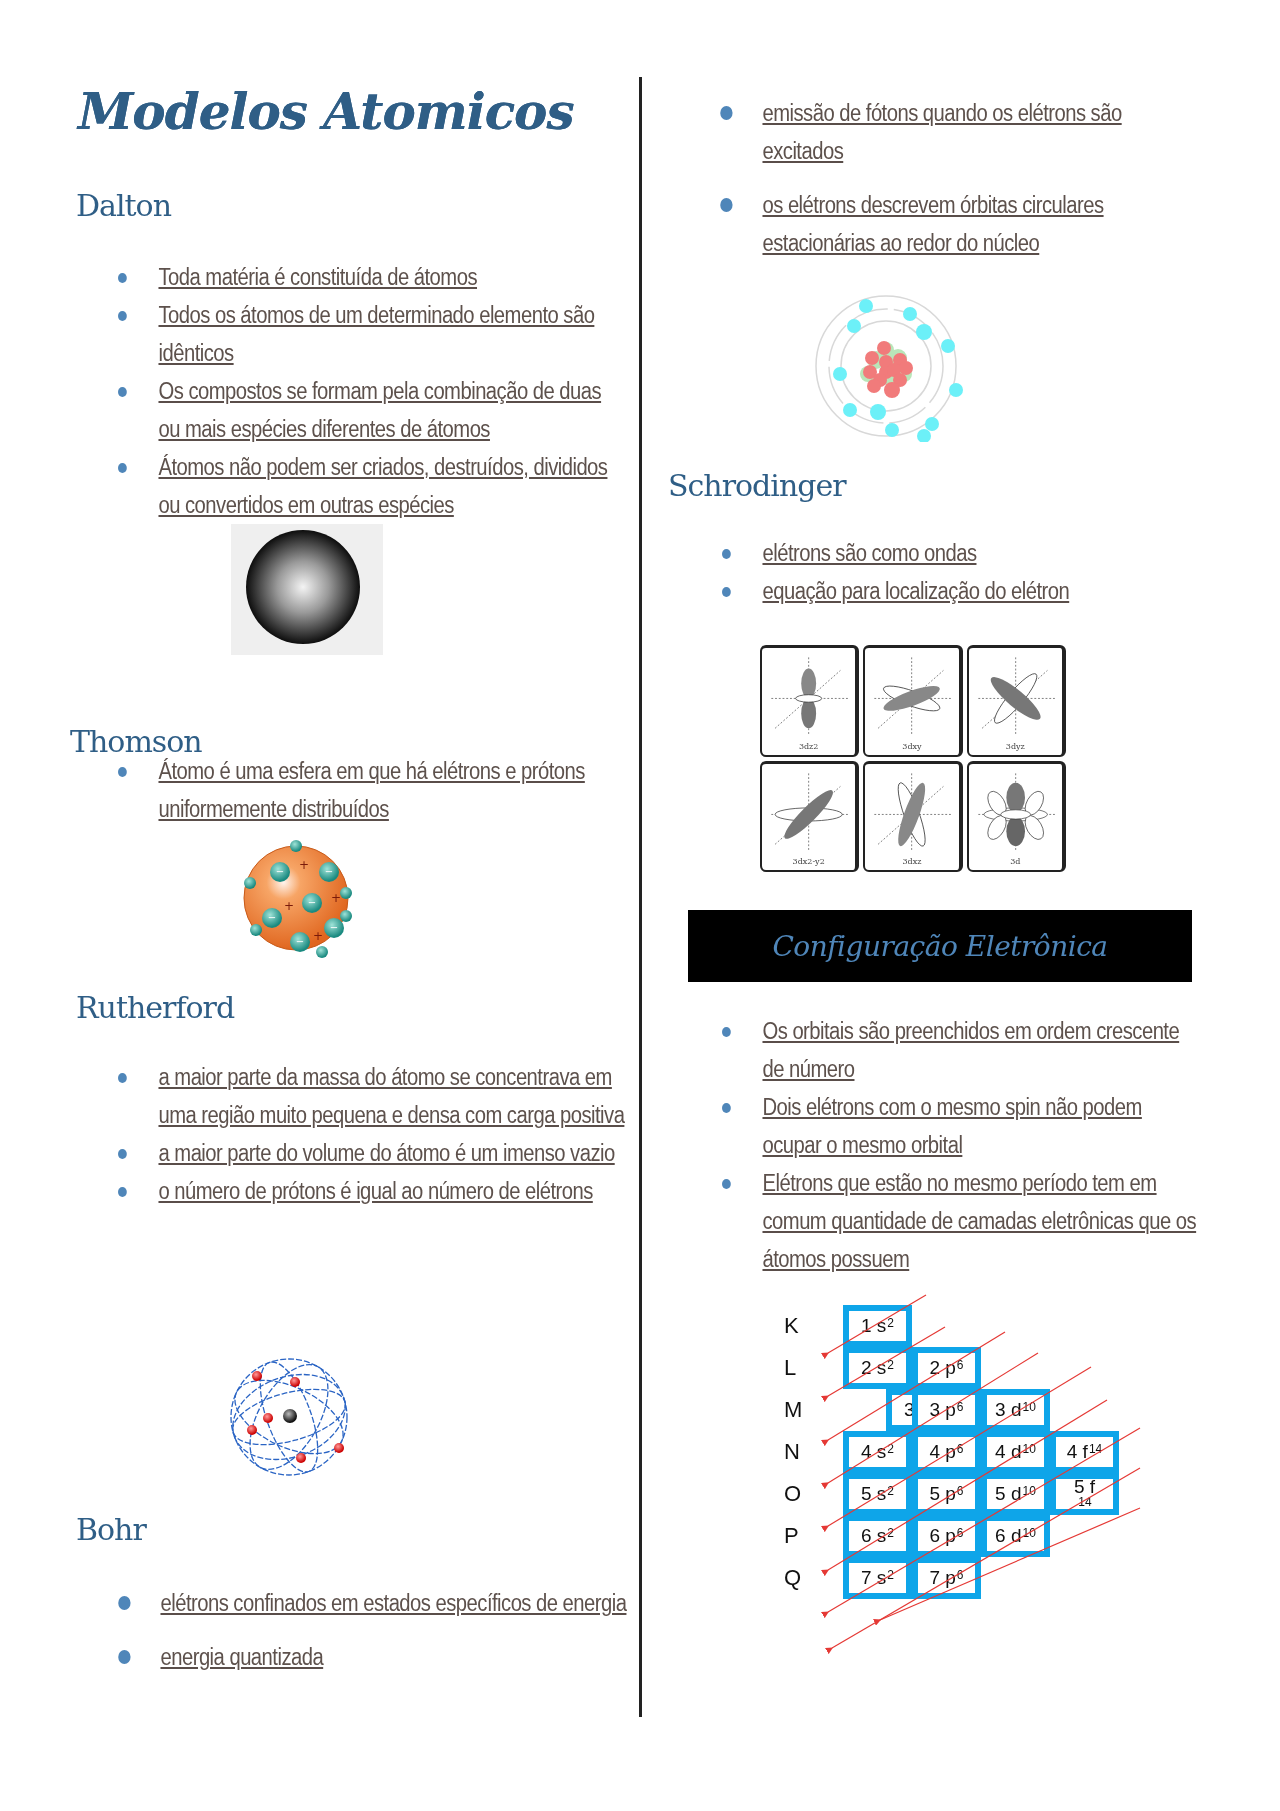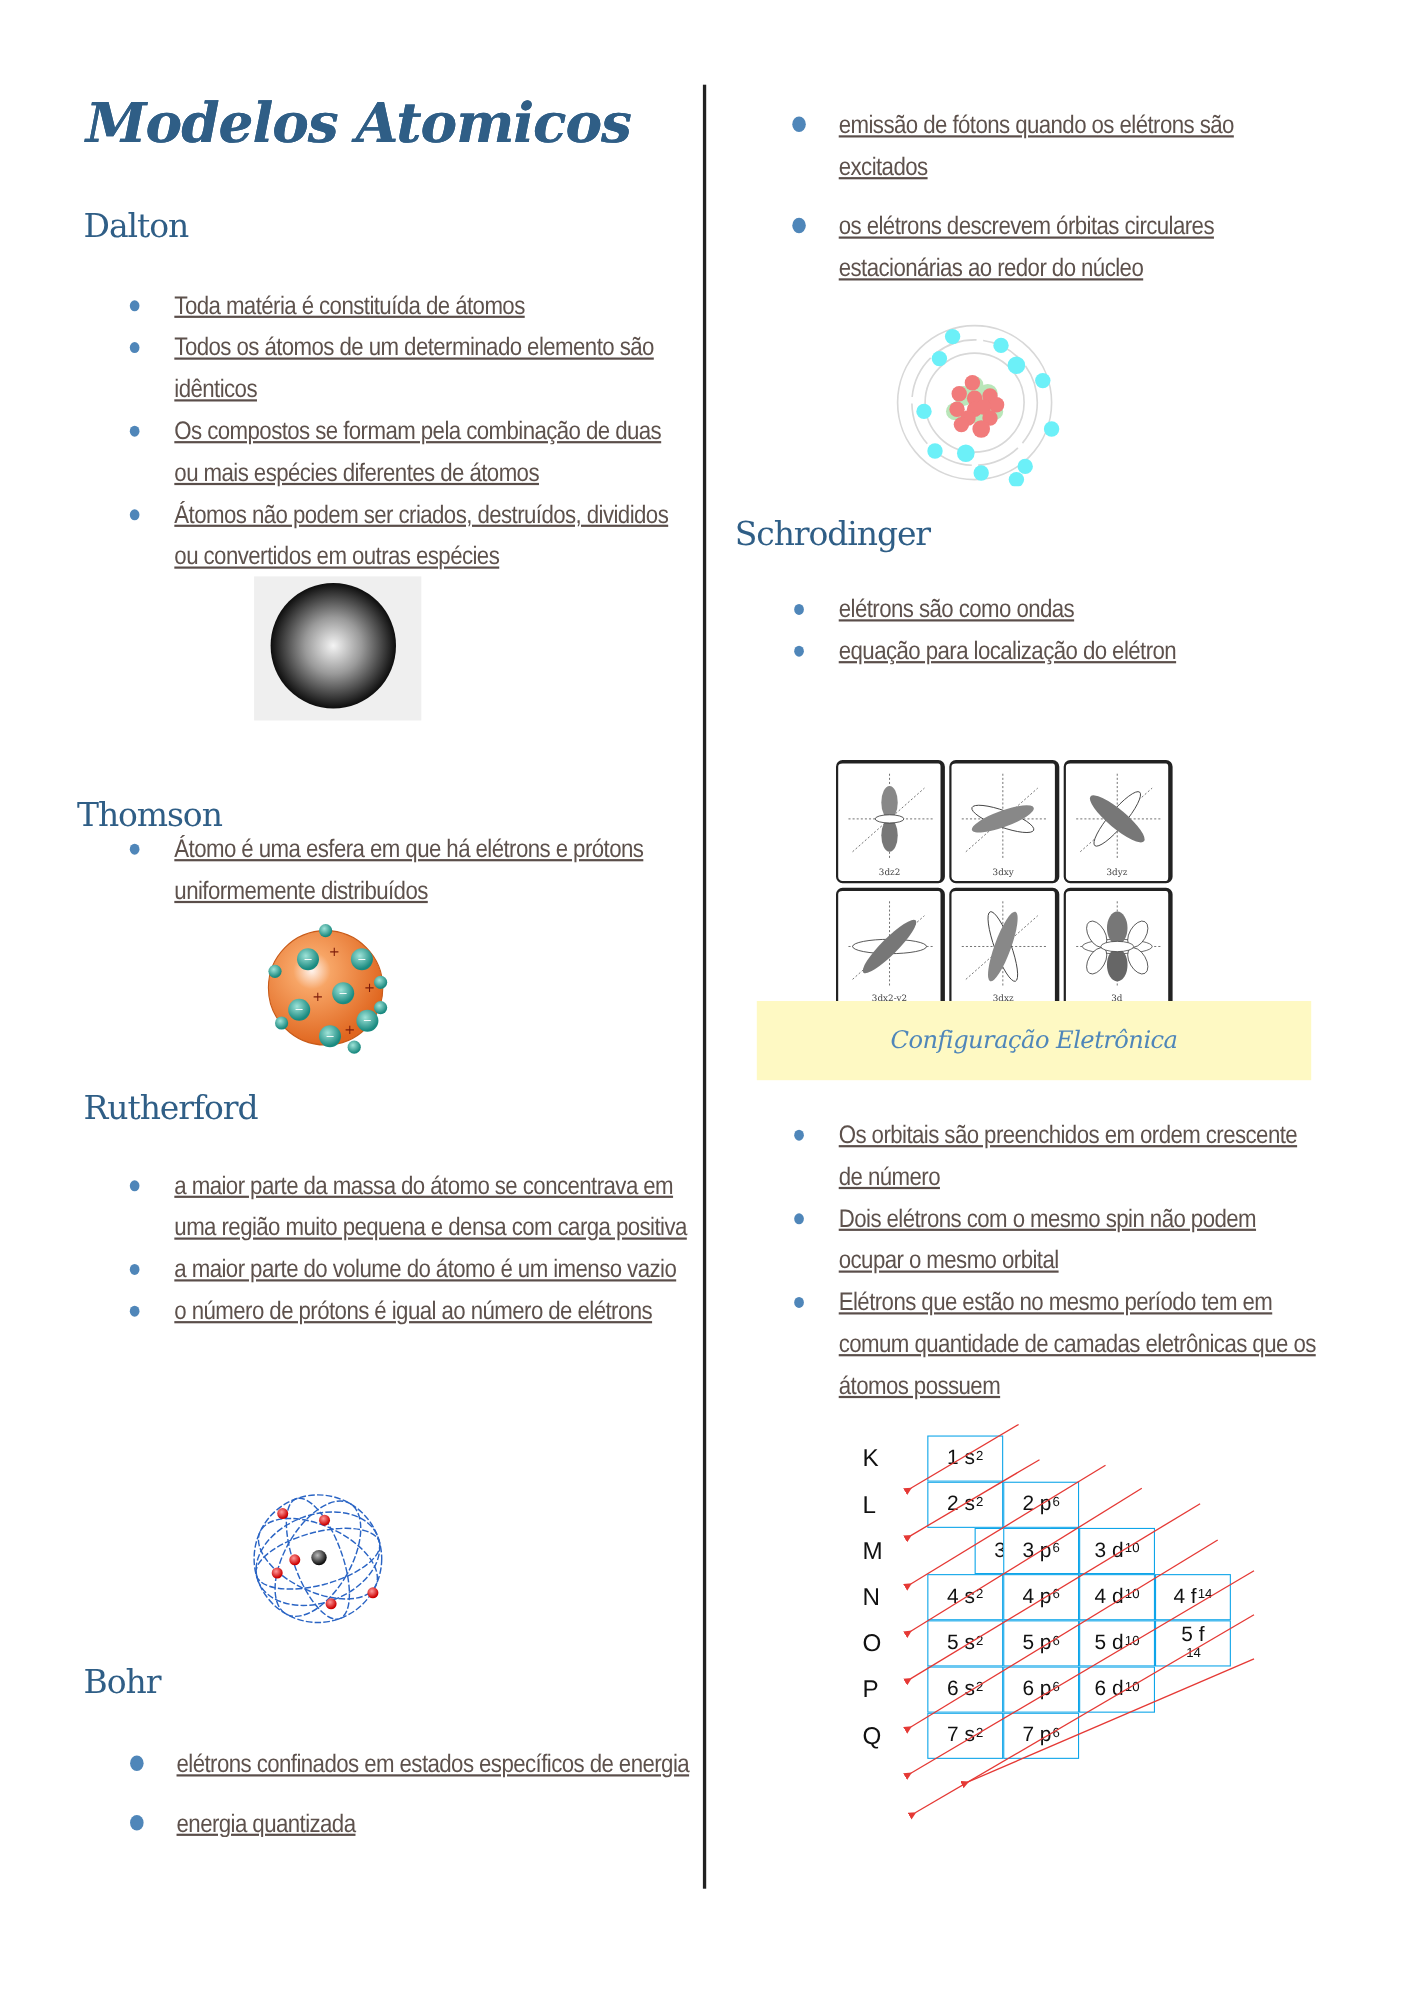--- a/index.html
+++ b/index.html
@@ -34,45 +34,44 @@
     ul.bullets li::before {
       content: ""; position: absolute; left: 0; top: 15px;
       width: 10px; height: 10px; border-radius: 50%; background: #4f86b9;
     }
     ul.bullets.big li::before { width: 14px; height: 14px; top: 12px; left: -2px; }
 
     .img-box { position: absolute; }
 
     .config-banner {
       position: absolute; left: 688px; top: 910px; width: 504px; height: 72px;
-      background: #fef9c3;
+      background: #000000;
       display: flex; align-items: center; justify-content: center;
       font-family: "DejaVu Serif", serif; font-style: italic;
-      font-size: 22px; color: #4f86b9; letter-spacing: -0.5px;
+      font-size: 28px; color: #4f86b9; letter-spacing: -0.5px;
     }
 
     .shell-labels { position: absolute; left: 784px; top: 1305px; }
     .shell-labels div {
       height: 42px; line-height: 42px;
       font-family: "Liberation Sans", sans-serif; font-size: 22px; color: #111;
     }
     .cell {
-      position: absolute; width: 69px; height: 42px; border: 1px solid #0ea5e9;
+      position: absolute; width: 69px; height: 42px; border: 6px solid #0ea5e9;
       font-family: "Liberation Sans", sans-serif; font-size: 19px; color: #111;
       display: flex; align-items: center; justify-content: center;
       background: #fff;
     }
     .cell sup { font-size: 12px; position: relative; top: -3px; margin-left: 1px; }
     .arrows { position: absolute; left: 0; top: 0; pointer-events: none; }
 
     .orb-grid {
       position: absolute; left: 760px; top: 645px; width: 306px; height: 227px;
       display: grid; grid-template-columns: repeat(3, 1fr); grid-template-rows: repeat(2, 1fr);
       gap: 4px;
-      margin-top: 46px;
     }
     .orb-cell {
       border: 2px solid #222; border-right-width: 4px; border-top-width: 3px; border-radius: 6px;
       background: #fff; position: relative; overflow: hidden;
     }
     .orb-cell svg { width: 100%; height: 100%; }
     .orb-label {
       position: absolute; bottom: 4px; left: 0; right: 0; text-align: center;
       font-family: "DejaVu Serif", serif; font-size: 8px; color: #444;
     }

